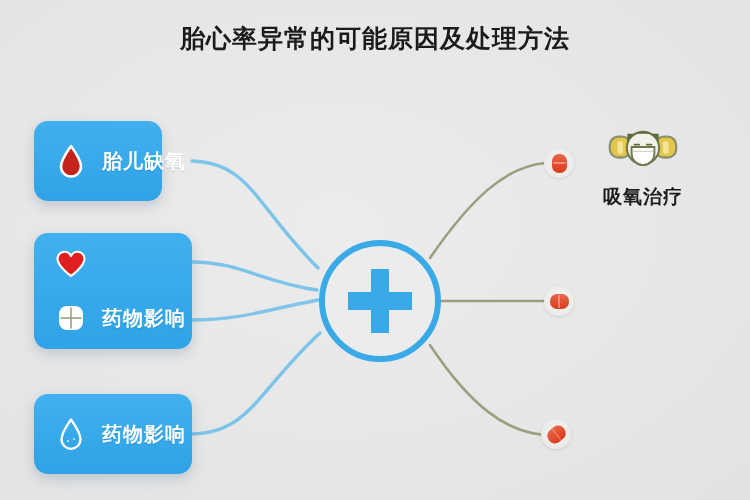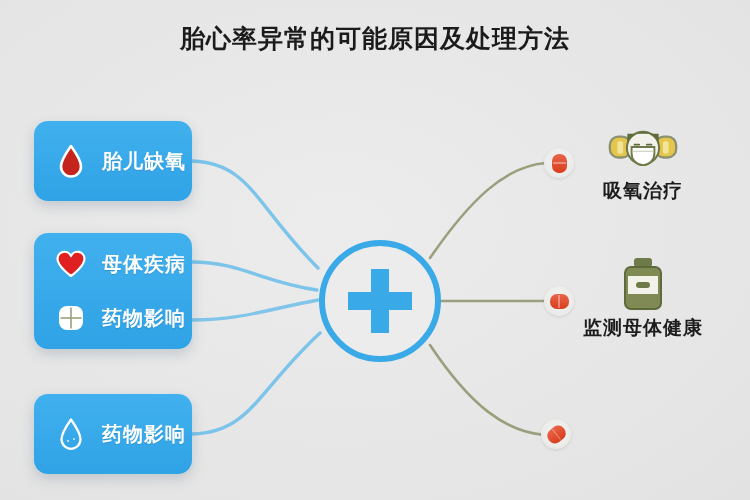--- a/index.html
+++ b/index.html
@@ -72,21 +72,21 @@
   }
   .card-label {
     font-size: 20px;
     font-weight: bold;
     color: #ffffff;
     letter-spacing: 1px;
     white-space: nowrap;
     text-shadow: 0 1px 1px rgba(0,60,100,0.18);
   }
 
-  #card-1 { left: 34px; top: 121px;  width: 158px; height: 80px; }
+  #card-1 { left: 34px; top: 121px;  width: 128px; height: 80px; }
   #card-2 { left: 34px; top: 233px;  width: 158px; height: 116px; }
   #card-3 { left: 34px; top: 394px;  width: 158px; height: 80px; }
 
   
   #hub {
     position: absolute;
     left: 319px;
     top: 240px;
     width: 122px;
     height: 122px;
@@ -108,20 +108,21 @@
     align-items: center;
   }
   .treat-icon {
     width: 74px;
     height: 60px;
     display: flex;
     align-items: center;
     justify-content: center;
   }
   .treat-label {
+    margin-top: 6px;
     font-size: 19px;
     font-weight: bold;
     color: #1c1c1c;
     letter-spacing: 1px;
     white-space: nowrap;
   }
   #treat-1 { left: 548px; top: 118px; }
   #treat-2 { left: 548px; top: 255px; }
   #treat-3 { left: 548px; top: 390px; }
 
@@ -196,21 +197,20 @@
     </div>
   </div>
 
   <div class="card" id="card-2">
     <div class="card-row">
       <span class="card-icon">
         <svg width="30" height="28" viewBox="0 0 30 28">
           <path d="M15 26 C 15 26, 1.5 16.5, 1.5 8.8 A 7 7 0 0 1 15 6.2 A 7 7 0 0 1 28.5 8.8 C 28.5 16.5, 15 26, 15 26 Z" fill="#e02020" stroke="#ffffff" stroke-width="2.2" stroke-linejoin="round"></path>
         </svg>
       </span>
-      <span class="card-label">母体疾病</span>
     </div>
     <div class="card-row">
       <span class="card-icon">
         <svg width="30" height="30" viewBox="0 0 30 30">
           <rect x="3" y="3" width="24" height="24" rx="8" ry="8" fill="#ffffff"></rect>
           <line x1="15" y1="4.5" x2="15" y2="25.5" stroke="#9aa07e" stroke-width="1.6"></line>
           <line x1="4.5" y1="15" x2="25.5" y2="15" stroke="#9aa07e" stroke-width="1.6"></line>
         </svg>
       </span>
       <span class="card-label">药物影响</span>
@@ -266,26 +266,15 @@
         <line x1="30" y1="24.5" x2="35" y2="24.5" stroke="#5d6b3a" stroke-width="1.8" stroke-linecap="round"></line>
         <line x1="43" y1="24.5" x2="48" y2="24.5" stroke="#5d6b3a" stroke-width="1.8" stroke-linecap="round"></line>
 
         <path d="M27 27 h24 v7 a12 12 0 0 1 -24 0 Z" fill="#ffffff" stroke="#6f7a4b" stroke-width="2"></path>
         <line x1="28" y1="31.5" x2="50" y2="31.5" stroke="#cfd3c2" stroke-width="1.3"></line>
       </svg>
     </span>
     <span class="treat-label">吸氧治疗</span>
   </div>
 
-  <div class="treatment" id="treat-2">
-    <span class="treat-icon">
-      <svg width="56" height="58" viewBox="0 0 56 58">
-        <rect x="19" y="2" width="18" height="9" rx="3" fill="#6f7a4b"></rect>
-        <path d="M16 11 h24 a6 6 0 0 1 6 6 v30 a6 6 0 0 1 -6 6 h-24 a6 6 0 0 1 -6 -6 v-30 a6 6 0 0 1 6 -6 Z" fill="#7f8a55" stroke="#5d6b3a" stroke-width="2"></path>
-        <rect x="13" y="20" width="30" height="18" fill="#f2f2ea"></rect>
-        <rect x="21" y="26" width="14" height="6" rx="3" fill="#6f7a4b"></rect>
-      </svg>
-    </span>
-    <span class="treat-label">监测母体健康</span>
-  </div>
 
 
 </div>
 
 </body></html>

